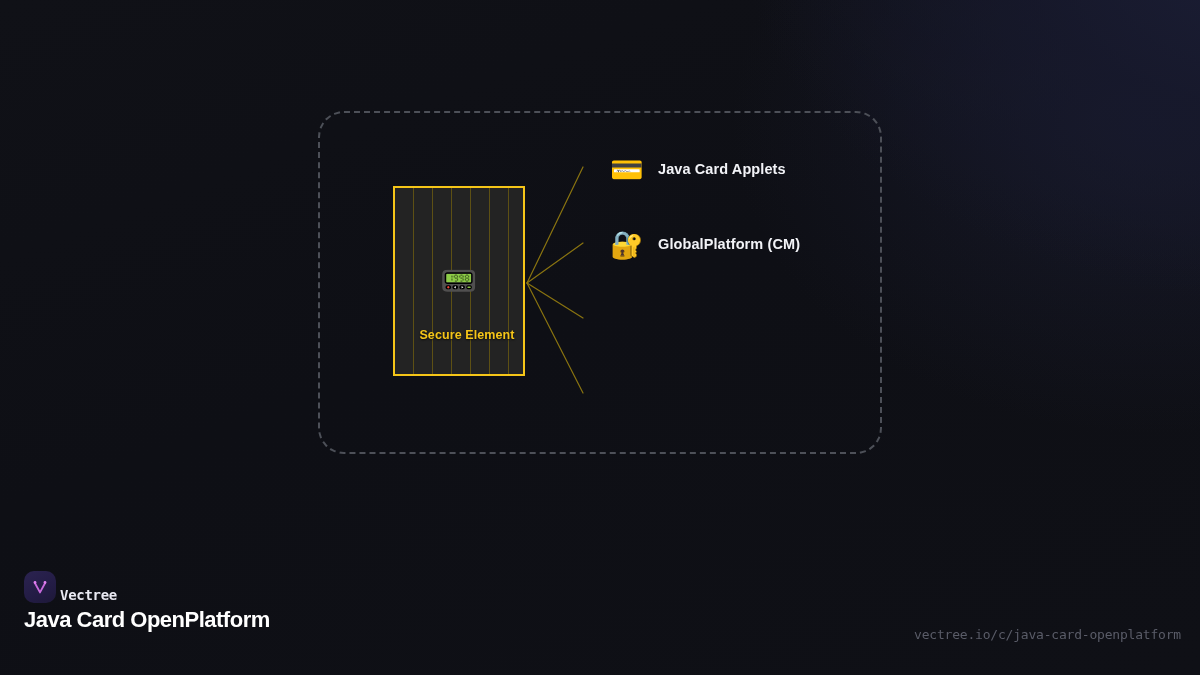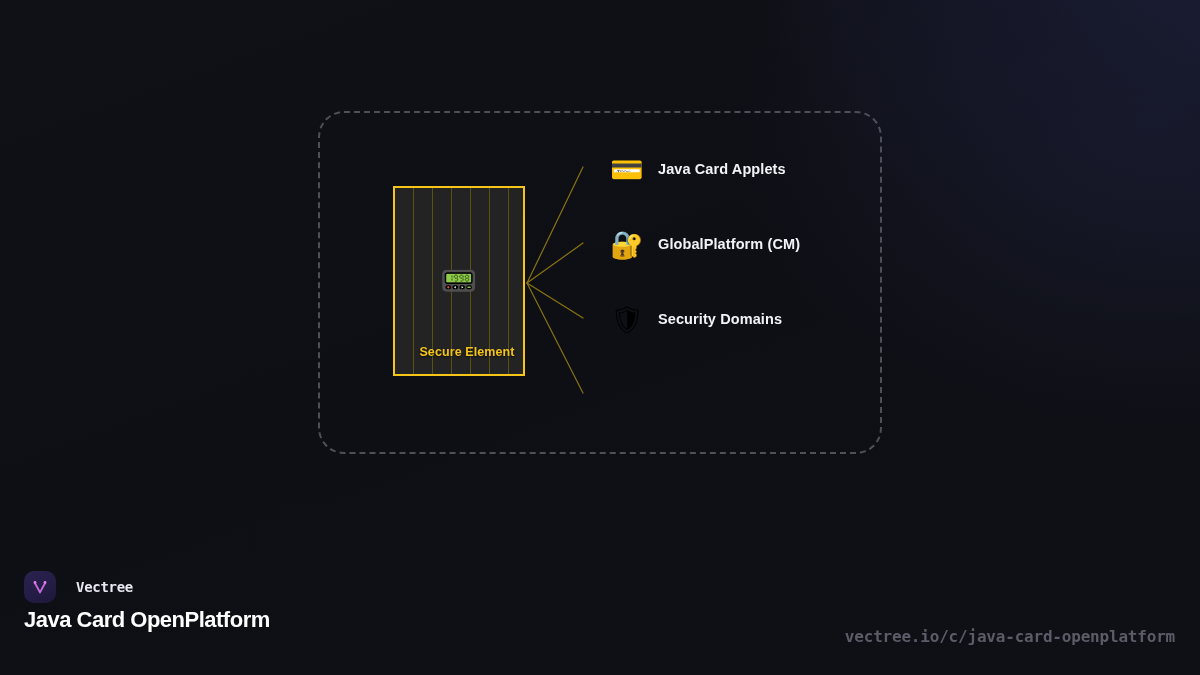--- a/index.html
+++ b/index.html
@@ -57,21 +57,21 @@
         #5d5014 18px,
         #5d5014 19px
       ),
       #232323;
     overflow: hidden;
   }
   #secure-element-label {
     position: absolute;
     left: 0;
     right: 0;
-    bottom: 15px;
+    bottom: 32px;
     text-align: center;
     color: #f5c518;
     font-size: 12.5px;
     font-weight: 700;
     letter-spacing: 0.1px;
     font-family: "Liberation Sans", sans-serif;
     text-shadow: 0 1px 2px rgba(0,0,0,0.7);
     padding-left: 16px;
   }
   #secure-element-emoji {
@@ -131,22 +131,22 @@
     left: 0;
     bottom: 0;
     width: 1200px;
     height: 120px;
   }
   #brand-row {
     position: absolute;
     left: 24px;
     top: 16px;
     display: flex;
-    align-items: center;
-    gap: 20px;
+    align-items: flex-end;
+    gap: 4px;
   }
   #brand-logo {
     width: 32px;
     height: 32px;
     border-radius: 10px;
     background: linear-gradient(150deg, #2b2350 0%, #231c45 60%, #1d1838 100%);
     display: flex;
     align-items: center;
     justify-content: center;
     flex: 0 0 32px;
@@ -164,28 +164,27 @@
     top: 52px;
     color: #ffffff;
     font-size: 22px;
     font-weight: 700;
     font-family: Liberation Sans, sans-serif;
     letter-spacing: -0.5px;
     white-space: nowrap;
   }
   #footer-url {
     position: absolute;
-    right: 25px;
+    right: 19px;
     top: 72px;
     color: #5a5c68;
-    font-size: 16px;
+    font-size: 13px;
     font-family: "DejaVu Sans Mono", monospace;
     letter-spacing: -0.2px;
     white-space: nowrap;
-    font-weight: bold;
   }
 </style>
 </head>
 <body>
 
 <div id="stage">
 
   <div id="diagram-frame"></div>
 
   <svg id="connectors" viewBox="0 0 1200 675" xmlns="http://www.w3.org/2000/svg">
@@ -208,24 +207,20 @@
       <span class="node-icon">💳</span>
       <span class="node-label">Java Card Applets</span>
     </div>
 
     <div class="node-row">
       <span class="node-icon">🔐</span>
       <span class="node-label">GlobalPlatform (CM)</span>
     </div>
 
 
-    <div class="node-row">
-      <span class="node-icon">🛡</span>
-      <span class="node-label">Security Domains</span>
-    </div>
 
   </div>
 
   <div id="footer">
 
     <div id="brand-row">
       <div id="brand-logo">
         <svg width="20" height="20" viewBox="0 0 24 24" xmlns="http://www.w3.org/2000/svg">
           <path d="M6 7.5 L12 18.5 L18 7.5" fill="none" stroke="#c96bdd" stroke-width="2.2" stroke-linecap="round" stroke-linejoin="round"></path>
           <circle cx="6" cy="6.6" r="1.7" fill="#e07ff0"></circle>

